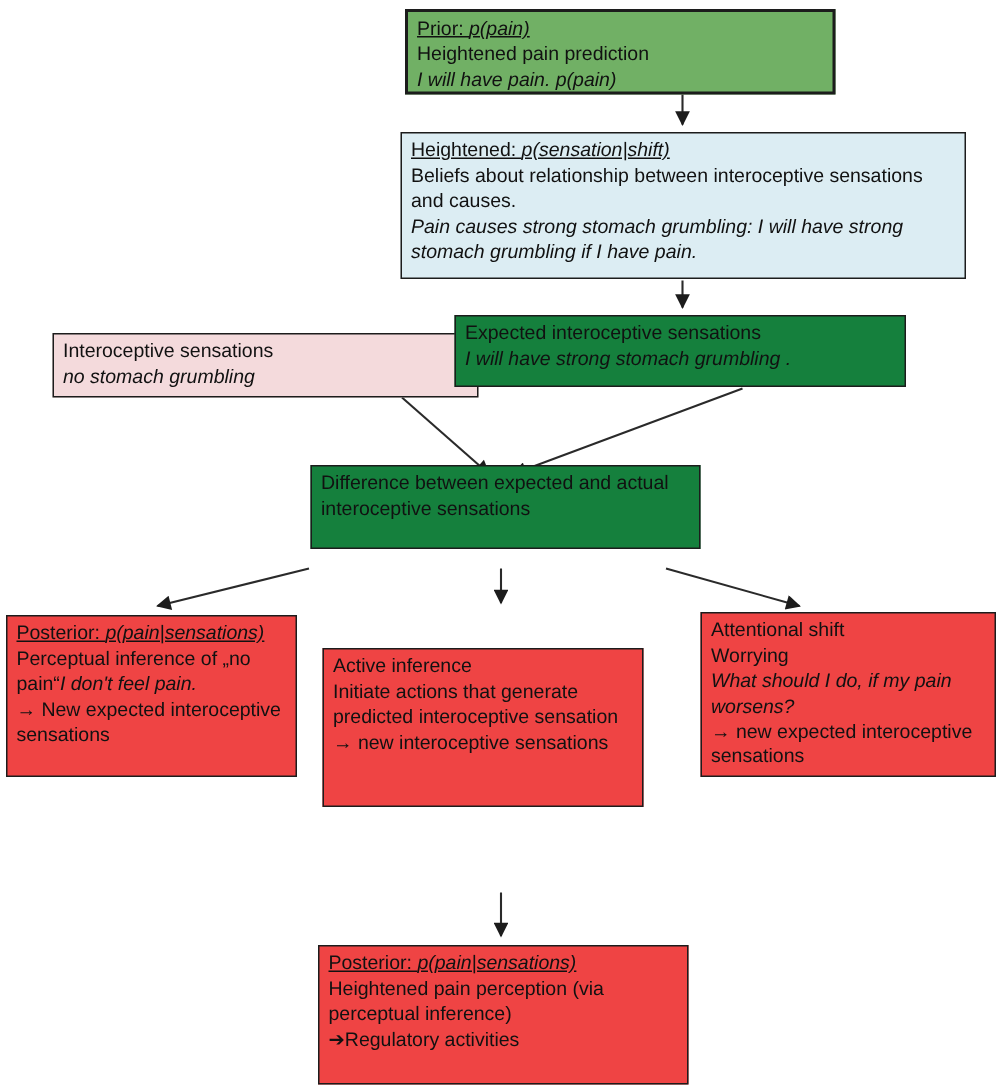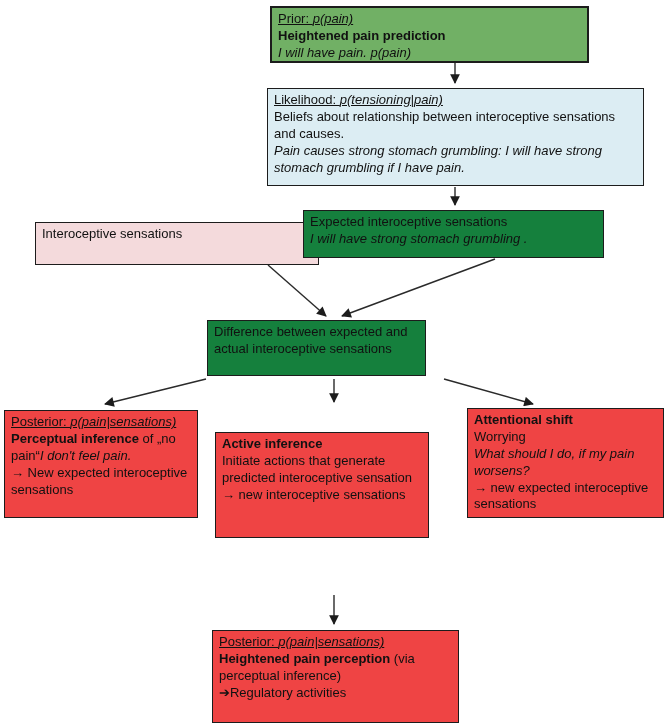--- a/index.html
+++ b/index.html
@@ -9,31 +9,31 @@
     overflow:hidden;
   }
   .box {
     position:absolute; box-sizing:border-box;
     border:1.5px solid #1c1c1c; background:#15803d;
     font-size:13px; line-height:1.3; padding:3px 6px 3px 6px;
   }
   .line { margin:0; white-space:pre-wrap; }
   .u { text-decoration:underline; }
   .i { font-style:italic; }
-  .b { font-weight:bold; }
+  .b { font-weight:normal; }
   .green { background:#71b065; border-width:2px; }
   .blue  { background:#dcedf3; }
   .pink  { background:#f4dadc; }
   .gray  { background:#ef4444; }
 
-  #prior-box            { left:270px; top:6px;   width:319px; height:57px; }
+  #prior-box            { left:270px; top:6px;   width:287px; height:57px; }
   #likelihood-box       { left:267px; top:88px;  width:377px; height:98px; }
   #interoceptive-box    { left:35px;  top:222px; width:284px; height:43px; }
   #expected-box         { left:303px; top:210px; width:301px; height:48px; }
-  #difference-box       { left:207px; top:320px; width:219px; height:56px; }
+  #difference-box       { left:207px; top:310px; width:260px; height:56px; }
   #posterior-left-box   { left:4px;   top:410px; width:194px; height:108px; }
   #active-box           { left:215px; top:432px; width:214px; height:106px; }
   #attentional-box      { left:467px; top:408px; width:197px; height:110px; }
   #nodiff-box           { left:200px; top:543px; width:262px; height:52px; }
   #posterior-bottom-box { left:212px; top:630px; width:247px; height:93px; }
 
   #arrow-layer { position:absolute; left:0; top:0; pointer-events:none; }
 </style>
 </head>
 <body>
@@ -57,27 +57,28 @@
     <line x1="334" y1="595" x2="334" y2="624" stroke="#2a2a2a" stroke-width="1.4" marker-end="url(#ah)"></line>
   </svg>
 
   <div class="box green" id="prior-box">
     <div class="line"><span class="u"><span>Prior: </span><span class="i">p(pain)</span></span></div>
     <div class="line b">Heightened pain prediction</div>
     <div class="line i">I will have pain. p(pain)</div>
   </div>
 
   <div class="box blue" id="likelihood-box">
-    <div class="line"><span class="u"><span>Likelihood: </span><span class="i">p(tensioning|pain)</span></span></div>
+    <div class="line"><span class="u"><span>Heightened: </span><span class="i">p(sensation|shift)</span></span></div>
     <div class="line">Beliefs about relationship between interoceptive sensations and causes.</div>
     <div class="line i">Pain causes strong stomach grumbling: I will have strong stomach grumbling if I have pain.</div>
   </div>
 
   <div class="box pink" id="interoceptive-box">
     <div class="line">Interoceptive sensations</div>
+    <div class="line i">no stomach grumbling</div>
   </div>
 
   <div class="box" id="expected-box">
     <div class="line">Expected interoceptive sensations</div>
     <div class="line i">I will have strong stomach grumbling .</div>
   </div>
 
   <div class="box" id="difference-box">
     <div class="line">Difference between expected and actual interoceptive sensations</div>
   </div>

